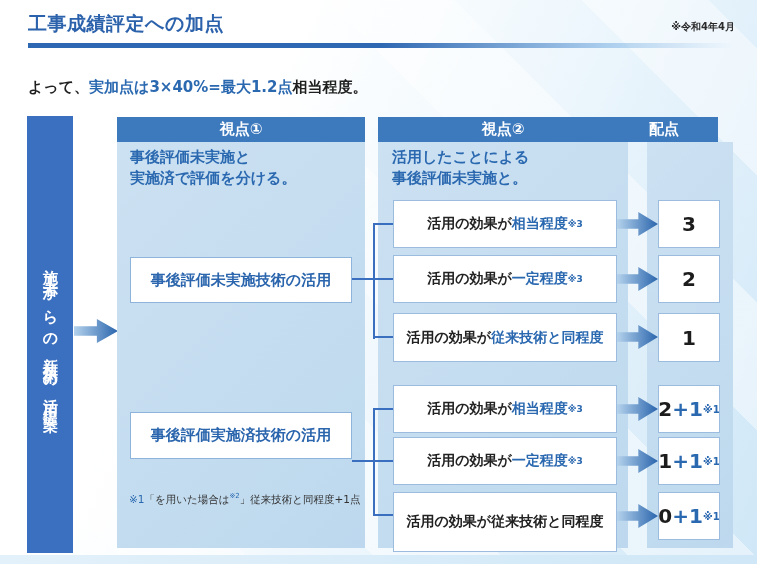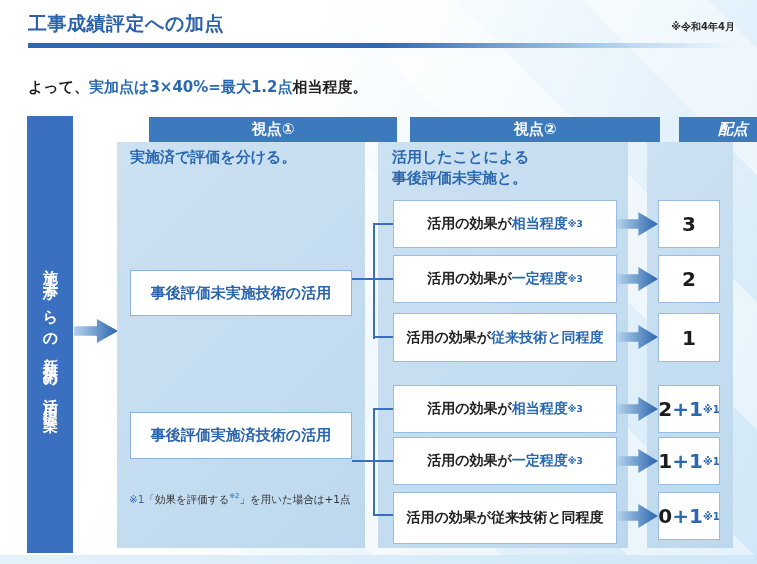--- a/index.html
+++ b/index.html
@@ -12,21 +12,21 @@
   }
   .abs{position:absolute;}
   .blue{color:#2a68b0;}
   .title{font-size:19px;font-weight:bold;color:#2b62ab;letter-spacing:0.5px;}
   .date-note{font-size:10px;font-weight:bold;color:#2b2b2b;}
   .rule{background:linear-gradient(to right,#2e68b2 0%,#2e68b2 50%,rgba(120,175,226,0.55) 82%,rgba(190,220,243,0) 100%);}
   .sub{font-size:15px;font-weight:bold;color:#1f1f1f;}
   .sidebar{background:#3b6fbf;display:flex;align-items:center;justify-content:center;}
   .vtext{writing-mode:vertical-rl;text-orientation:upright;color:#ffffff;font-size:15px;font-weight:bold;letter-spacing:6px;}
   .col-header{background:#3d79bd;color:#ffffff;font-size:15px;font-weight:bold;
-    display:flex;align-items:center;justify-content:center;margin-left:32px;}
+    display:flex;align-items:center;justify-content:center;}
   .col-body{background:#c7def1;background:linear-gradient(135deg,#cce1f2 0%,#c3dcef 60%,#bdd8ee 100%);}
   .note{font-size:15px;font-weight:bold;color:#2a68b0;line-height:21px;}
   .wbox{background:#ffffff;border:1px solid #8fb4dc;display:flex;align-items:center;justify-content:center;
     font-size:15px;font-weight:bold;color:#2a65ad;box-sizing:border-box;}
   .obox{background:#ffffff;border:1px solid #9bbcdf;display:flex;align-items:center;justify-content:center;
     font-size:14px;font-weight:bold;color:#222222;box-sizing:border-box;}
   .obox sup,.sbox sup{font-size:9px;vertical-align:super;font-weight:bold;}
   .sbox{background:#ffffff;border:1px solid #9bbcdf;display:flex;align-items:center;justify-content:center;
     font-size:20px;font-weight:bold;color:#1c1c1c;box-sizing:border-box;}
   .sbox sup{font-size:10px;}
@@ -50,44 +50,45 @@
   <div class="abs sidebar" style="left:27px;top:116px;width:46px;height:437px;">
     <span class="vtext">施工者からの新技術の活用提案</span>
   </div>
   <div class="abs arrow" style="left:74px;top:318px;width:44px;height:26px;"></div>
 
   <div class="abs col-body" style="left:117px;top:142px;width:248px;height:406px;"></div>
   <div class="abs col-body" style="left:378px;top:142px;width:250px;height:406px;"></div>
   <div class="abs col-body" style="left:647px;top:142px;width:86px;height:406px;"></div>
   <div class="abs col-header" style="left:117px;top:117px;width:248px;height:25px;">視点①</div>
   <div class="abs col-header" style="left:378px;top:117px;width:250px;height:25px;">視点②</div>
-  <div class="abs col-header" style="left:647px;top:117px;width:108px;height:25px;font-style:italic;">配点</div>
+  <div class="abs col-header" style="left:610px;top:117px;width:108px;height:25px;">配点</div>
 
   <div class="abs note" style="left:130px;top:147px;">
+    <div>事後評価未実施と</div>
     <div>実施済で評価を分ける。</div>
   </div>
   <div class="abs note" style="left:392px;top:147px;">
     <div>活用したことによる</div>
     <div>事後評価未実施と。</div>
   </div>
 
   <div class="abs conn" style="left:352px;top:278px;width:41px;height:2px;"></div>
   <div class="abs conn" style="left:373px;top:223px;width:2px;height:116px;"></div>
   <div class="abs conn" style="left:373px;top:223px;width:20px;height:2px;"></div>
   <div class="abs conn" style="left:373px;top:336px;width:20px;height:2px;"></div>
 
   <div class="abs conn" style="left:352px;top:460px;width:41px;height:2px;"></div>
   <div class="abs conn" style="left:373px;top:408px;width:2px;height:108px;"></div>
   <div class="abs conn" style="left:373px;top:408px;width:20px;height:2px;"></div>
   <div class="abs conn" style="left:373px;top:514px;width:20px;height:2px;"></div>
 
-  <div class="abs wbox" style="left:130px;top:270px;width:222px;height:46px;">事後評価未実施技術の活用</div>
+  <div class="abs wbox" style="left:130px;top:257px;width:222px;height:46px;">事後評価未実施技術の活用</div>
   <div class="abs wbox" style="left:130px;top:412px;width:222px;height:47px;">事後評価実施済技術の活用</div>
 
-  <div class="abs footnote" style="left:129px;top:492px;"><span class="blue">※1</span><span>「効果を評価する</span><sup class="blue">※2</sup><span>」を用いた場合は+1点</span></div>
+  <div class="abs footnote" style="left:129px;top:492px;"><span class="blue">※1</span><span>「を用いた場合は</span><sup class="blue">※2</sup><span>」従来技術と同程度+1点</span></div>
 
   <div class="abs obox" style="left:393px;top:200px;width:224px;height:48px;">
       <span>活用の効果が</span>
       <span class="blue">相当程度</span>
       <sup class="blue">※3</sup>
     </div>
   <div class="abs arrow" style="left:617px;top:211px;width:41px;height:26px;"></div>
   <div class="abs sbox" style="left:658px;top:200px;width:62px;height:48px;">
       <span>3</span>
       <span class="blue"></span>
@@ -135,21 +136,21 @@
       <span class="blue">一定程度</span>
       <sup class="blue">※3</sup>
     </div>
   <div class="abs arrow" style="left:617px;top:448px;width:41px;height:26px;"></div>
   <div class="abs sbox" style="left:658px;top:437px;width:62px;height:48px;">
       <span>1</span>
       <span class="blue">+1</span>
       <sup class="blue">※1</sup>
     </div>
 
-  <div class="abs obox" style="left:393px;top:492px;width:224px;height:52px;">
+  <div class="abs obox" style="left:393px;top:492px;width:224px;height:60px;">
       <span>活用の効果が従来技術と同程度</span>
       <span class="blue"></span>
       <sup class="blue"></sup>
     </div>
   <div class="abs arrow" style="left:617px;top:503px;width:41px;height:26px;"></div>
   <div class="abs sbox" style="left:658px;top:492px;width:62px;height:48px;">
       <span>0</span>
       <span class="blue">+1</span>
       <sup class="blue">※1</sup>
     </div>

